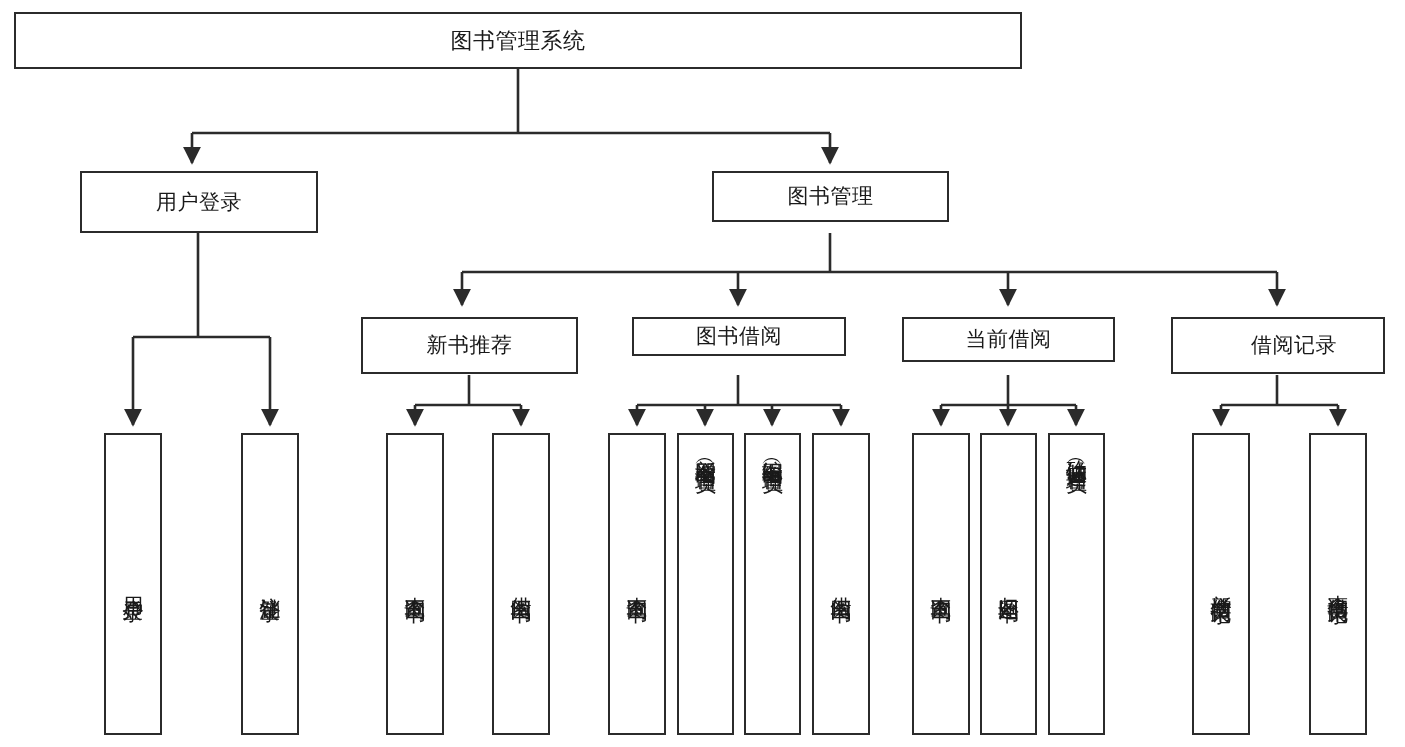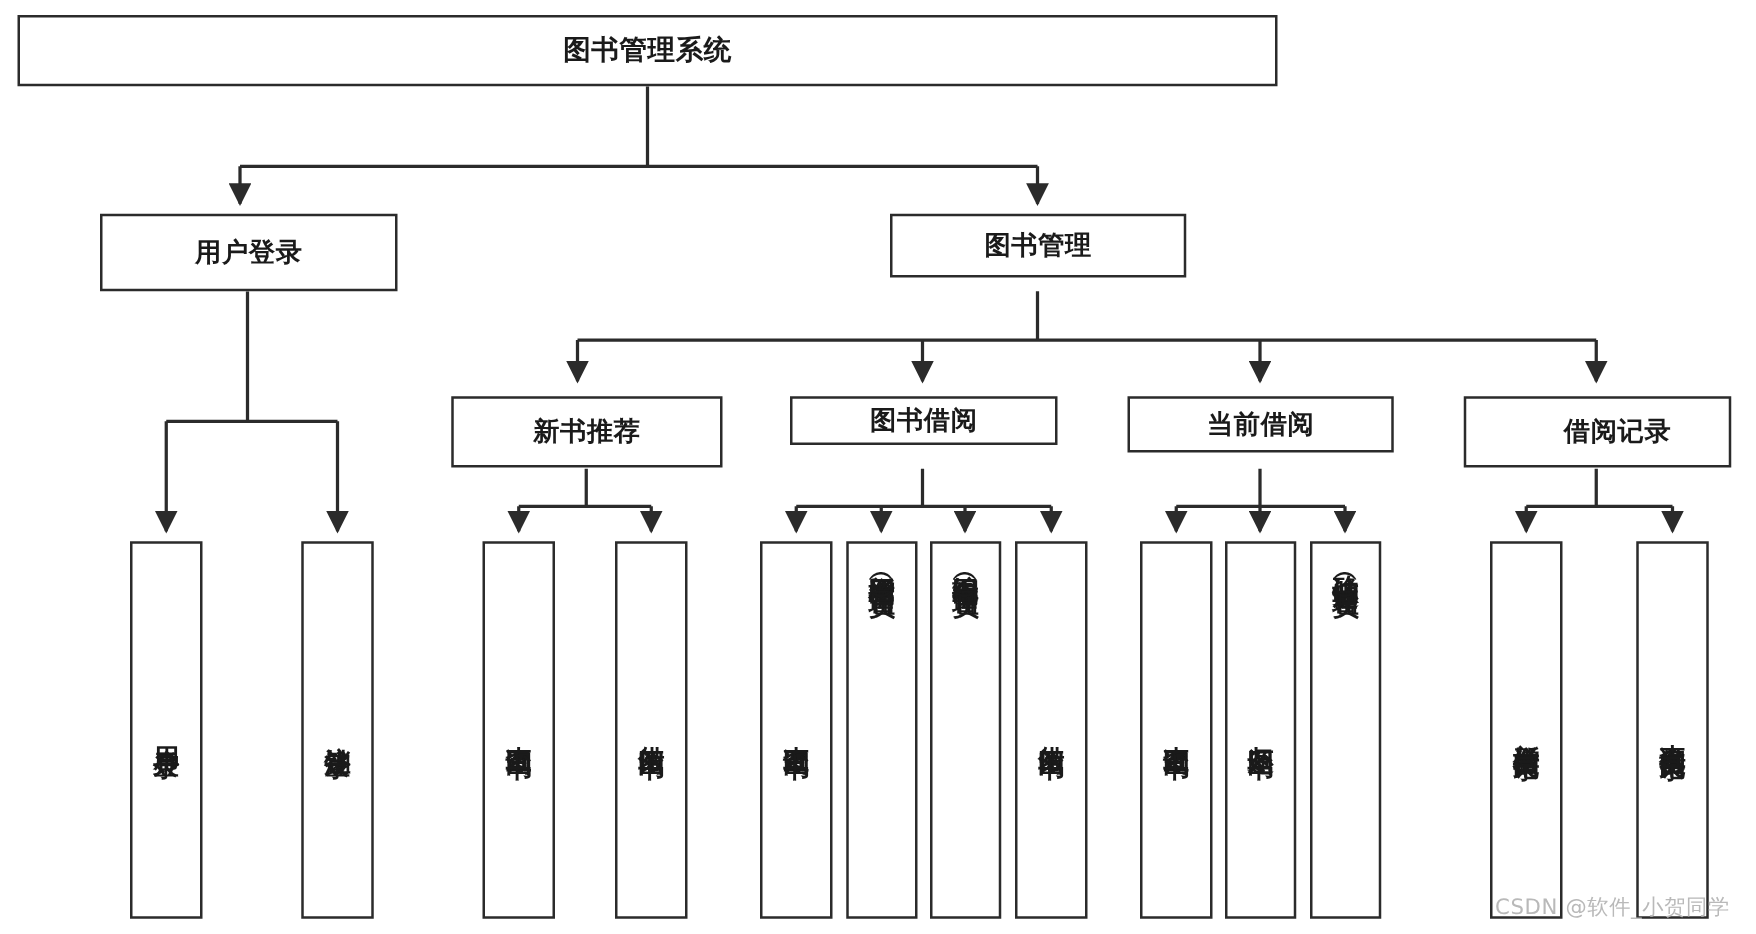--- a/index.html
+++ b/index.html
@@ -34,21 +34,20 @@
     display: flex;
     align-items: center;
     justify-content: center;
     color: #1a1a1a;
   }
   .node-label {
     display: block;
     text-align: left;
     line-height: 1.18;
     letter-spacing: 0.5px;
-    font-weight: bold;
   }
   
   .node.h .node-label {
     font-size: 21px;
   }
   .node.root .node-label {
     font-size: 22px;
   }
   
   .node.v {
@@ -196,15 +195,14 @@
     <span class="node-label">确认归还（管理员）</span>
   </div>
 
   <div class="node v center" style="left:1192px; top:433px; width:58px; height:302px;">
     <span class="node-label">新增借阅记录</span>
   </div>
   <div class="node v center" style="left:1309px; top:433px; width:58px; height:302px;">
     <span class="node-label">查询借阅记录</span>
   </div>
 
-  <div class="watermark" style="left:1196px; top:714px;">CSDN @软件_小贺同学</div>
 
 </div>
 
 </body></html>

